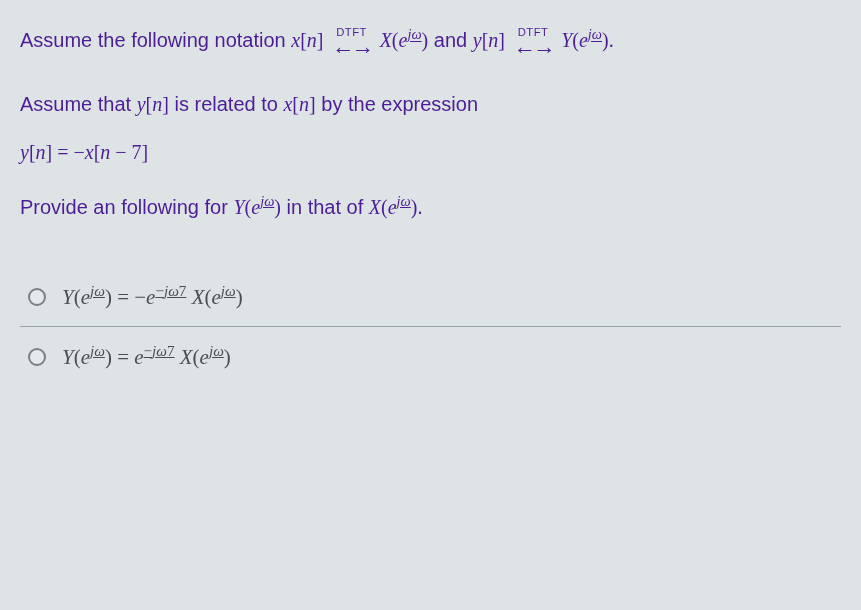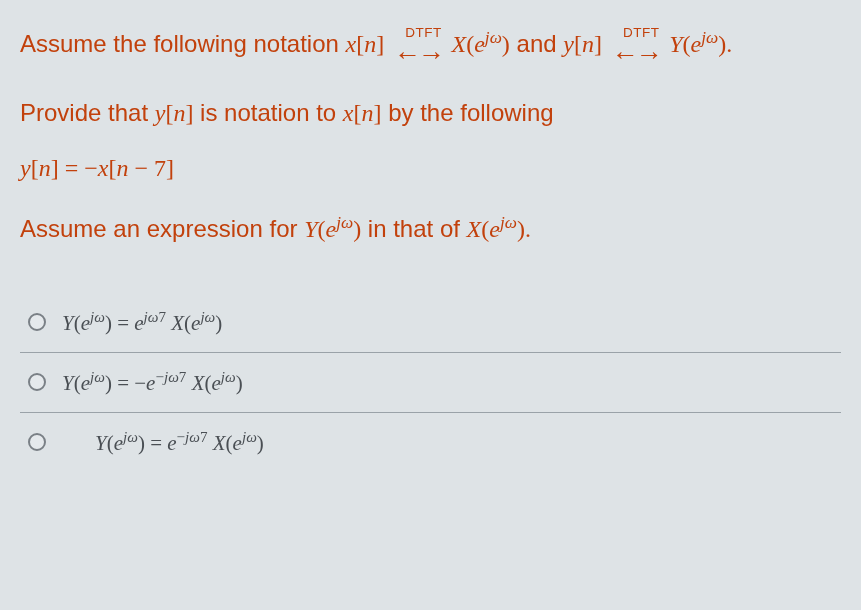--- a/index.html
+++ b/index.html
@@ -10,35 +10,35 @@
     body {
       width: 861px;
       height: 610px;
       background: #dee3e6;
       font-family: -apple-system, BlinkMacSystemFont, "Segoe UI", Arial, sans-serif;
       color: #2a2a2a;
       padding: 18px 20px;
       overflow: hidden;
     }
     .question-text {
-      font-size: 24px;
+      font-size: 20px;
       line-height: 1.6;
       margin-bottom: 16px;
-      color: #c2410c;
+      color: #4c1d95;
     }
     .math {
       font-family: "Times New Roman", serif;
       font-style: italic;
     }
     .math-regular {
       font-style: normal;
     }
     .dtft-arrow {
       display: inline-block;
-      text-align: right;
+      text-align: center;
       font-style: normal;
       font-size: 0.75em;
       line-height: 0.9;
       vertical-align: middle;
       margin: 9px 3px;
     }
     .dtft-label {
       font-size: 0.75em;
       display: block;
       letter-spacing: 0.5px;
@@ -82,20 +82,21 @@
       margin-bottom: 16px;
     }
     .spacing-large {
       margin-bottom: 22px;
     }
     .para {
       display: block;
     }
     sup {
       font-size: 0.72em;
+      text-decoration: underline;
     }
   </style>
 </head>
 <body>
 
 <div class="question-text para spacing-large">
   <span>Assume the following notation </span>
   <span class="math">x<span class="math-regular">[</span>n<span class="math-regular">]</span></span>
   <span class="dtft-arrow">
     <span class="dtft-label">DTFT</span>
@@ -105,44 +106,40 @@
   <span> and </span>
   <span class="math">y<span class="math-regular">[</span>n<span class="math-regular">]</span></span>
   <span class="dtft-arrow">
     <span class="dtft-label">DTFT</span>
     <span class="arrow-symbol">←→</span>
   </span>
   <span class="math">Y<span class="math-regular">(</span>e<sup>jω</sup><span class="math-regular">).</span></span>
 </div>
 
 <div class="question-text para eq-spacing">
-  <span>Provide that </span>
+  <span>Assume that </span>
   <span class="math">y<span class="math-regular">[</span>n<span class="math-regular">]</span></span>
-  <span> is notation to </span>
+  <span> is related to </span>
   <span class="math">x<span class="math-regular">[</span>n<span class="math-regular">]</span></span>
-  <span> by the following</span>
+  <span> by the expression</span>
 </div>
 
 <div class="question-text para spacing-large">
   <span class="math">y<span class="math-regular">[</span>n<span class="math-regular">] = −</span>x<span class="math-regular">[</span>n <span class="math-regular">− 7]</span></span>
 </div>
 
 <div class="question-text para">
-  <span>Assume an expression for </span>
+  <span>Provide an following for </span>
   <span class="math">Y<span class="math-regular">(</span>e<sup>jω</sup><span class="math-regular">)</span></span>
   <span> in that of </span>
   <span class="math">X<span class="math-regular">(</span>e<sup>jω</sup><span class="math-regular">).</span></span>
 </div>
 
 <div class="options">
   <div class="option-row">
     <div class="radio"></div>
-    <span class="option-math">Y<span class="math-regular">(</span>e<sup>jω</sup><span class="math-regular">) = </span>e<sup>jω<span class="math-regular">7</span></sup> X<span class="math-regular">(</span>e<sup>jω</sup><span class="math-regular">)</span></span>
-  </div>
-  <div class="option-row">
-    <div class="radio"></div>
     <span class="option-math">Y<span class="math-regular">(</span>e<sup>jω</sup><span class="math-regular">) = −</span>e<sup><span class="math-regular">−</span>jω<span class="math-regular">7</span></sup> X<span class="math-regular">(</span>e<sup>jω</sup><span class="math-regular">)</span></span>
   </div>
-  <div class="option-row" style="border-bottom:none;gap:33px;">
+  <div class="option-row" style="border-bottom:none;">
     <div class="radio"></div>
     <span class="option-math">Y<span class="math-regular">(</span>e<sup>jω</sup><span class="math-regular">) = </span>e<sup><span class="math-regular">−</span>jω<span class="math-regular">7</span></sup> X<span class="math-regular">(</span>e<sup>jω</sup><span class="math-regular">)</span></span>
   </div>
 </div>
 
 </body></html>

